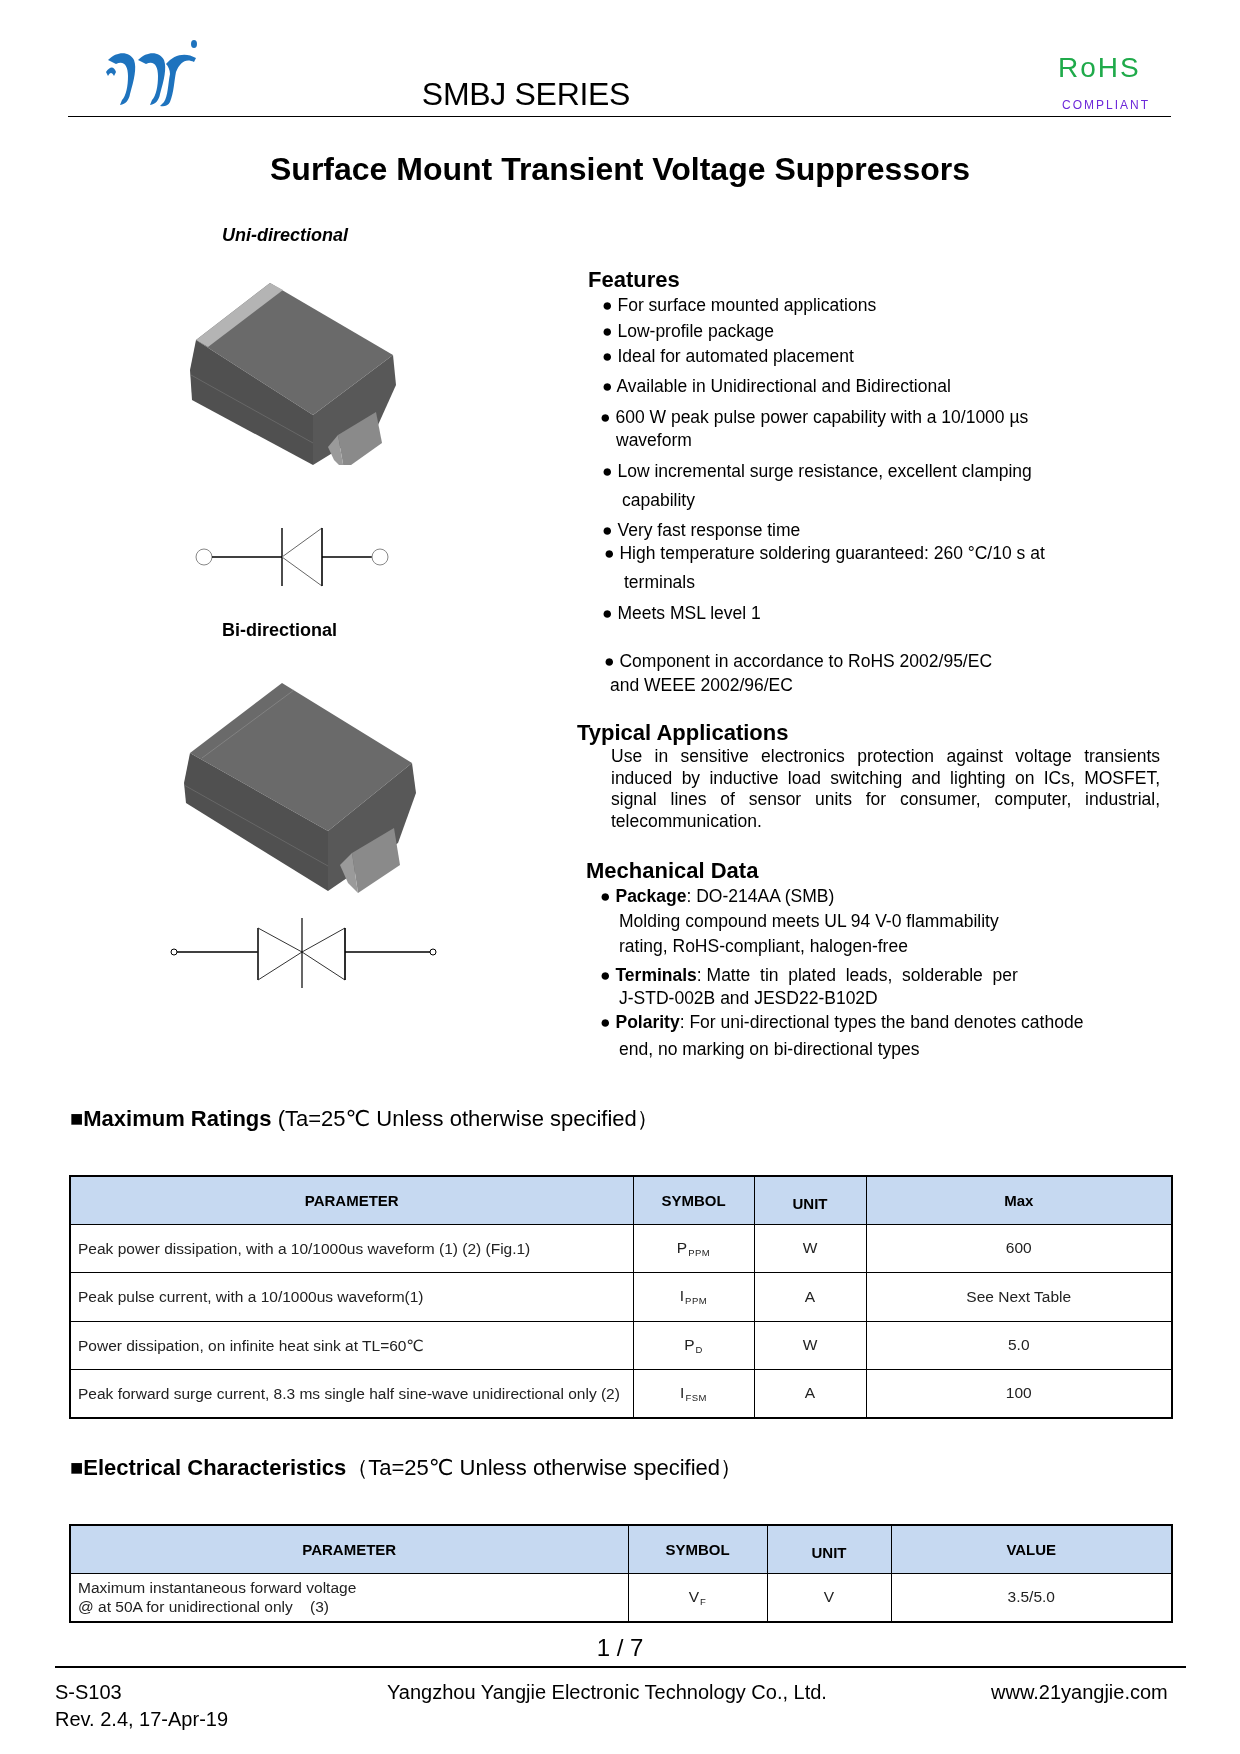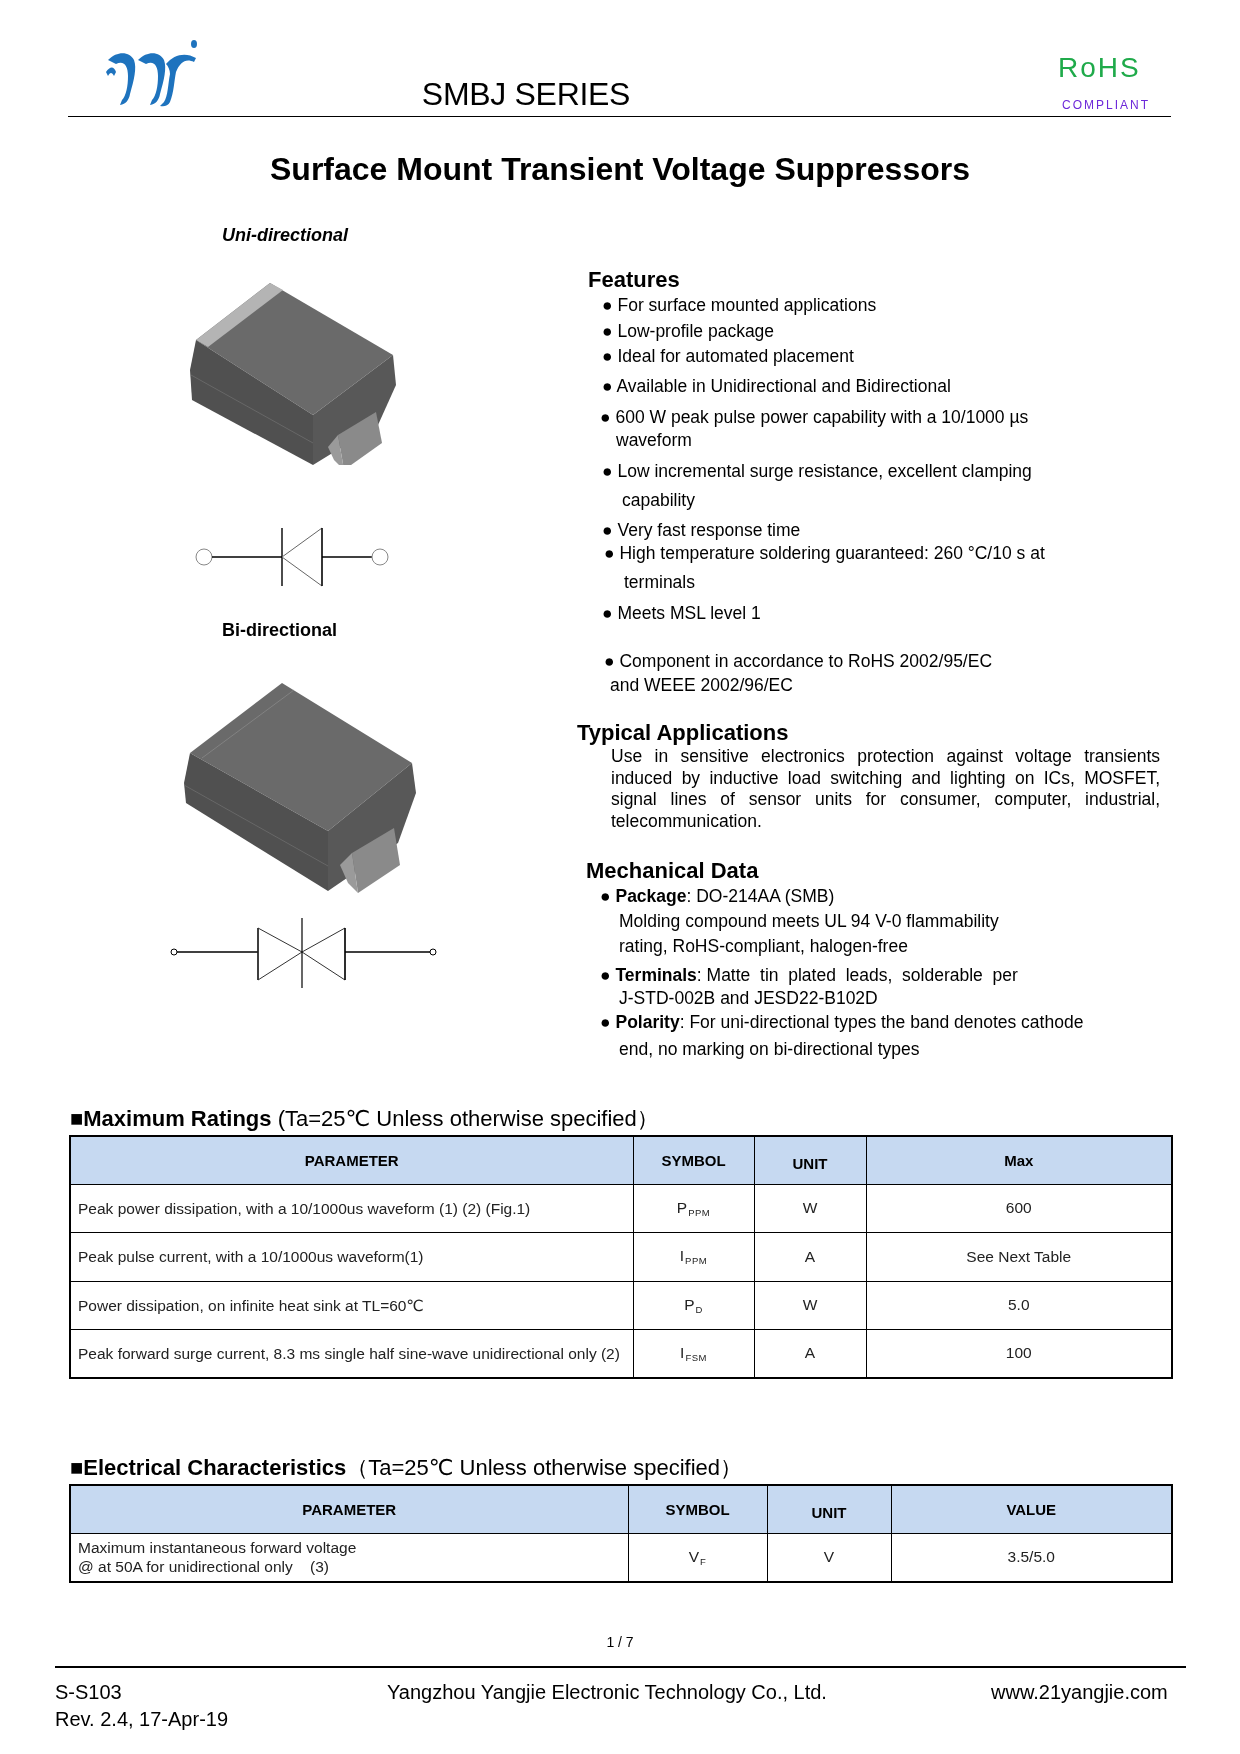--- a/index.html
+++ b/index.html
@@ -24,31 +24,31 @@
   
   .section-head { font-size: 22px; font-weight: bold; }
   .feat { font-size: 17.5px; line-height: 24px; white-space: nowrap; }
   .para { font-size: 17.5px; line-height: 21.5px; text-align: justify; }
   .mech { font-size: 17.5px; line-height: 24px; white-space: nowrap; }
   .mech b { font-weight: bold; }
 
   
   .tbl-title { font-size: 22px; }
   .tbl-title .bold { font-weight: bold; }
-  table.spec { border-collapse: collapse; position: absolute; table-layout: fixed; }
+  table.spec { border-collapse: collapse; position: absolute; table-layout: fixed; margin-top: 40px; }
   table.spec th { background: #c6d9f1; font-size: 15px; font-weight: bold; border: 1.5px solid #000;
                   text-align: center; padding: 0; }
   table.spec td { font-size: 15.5px; color: #222; border: 1.5px solid #000; padding: 0 7px;
                   text-align: center; }
   table.spec td.param { text-align: left; line-height: 19px; }
   table.spec { border: 2px solid #000; }
   .sub { font-size: 9.5px; vertical-align: -3px; margin-left: 1px; letter-spacing: 0.5px; }
 
   
-  .page-num { left: 0; width: 1240px; top: 1634px; text-align: center; font-size: 14px; }
+  .page-num { left: 0; width: 1240px; top: 1634px; text-align: center; font-size: 24px; }
   .footer-rule { left: 55px; top: 1666px; width: 1131px; height: 2px; background: #000; }
   .foot { font-size: 20px; top: 1681px; }
 </style>
 </head>
 <body>
 
 <div class="abs logo">
   <svg width="104" height="72" viewBox="0 0 104 72">
     <g fill="#1e73be">
       <path d="M4 24 C14 14 26 16 30 24 C33 32 30 44 26 58 C25 64 22 68 16 69 L18 64 C22 60 24 50 24 40 C24 30 20 24 12 28 Z"></path>

